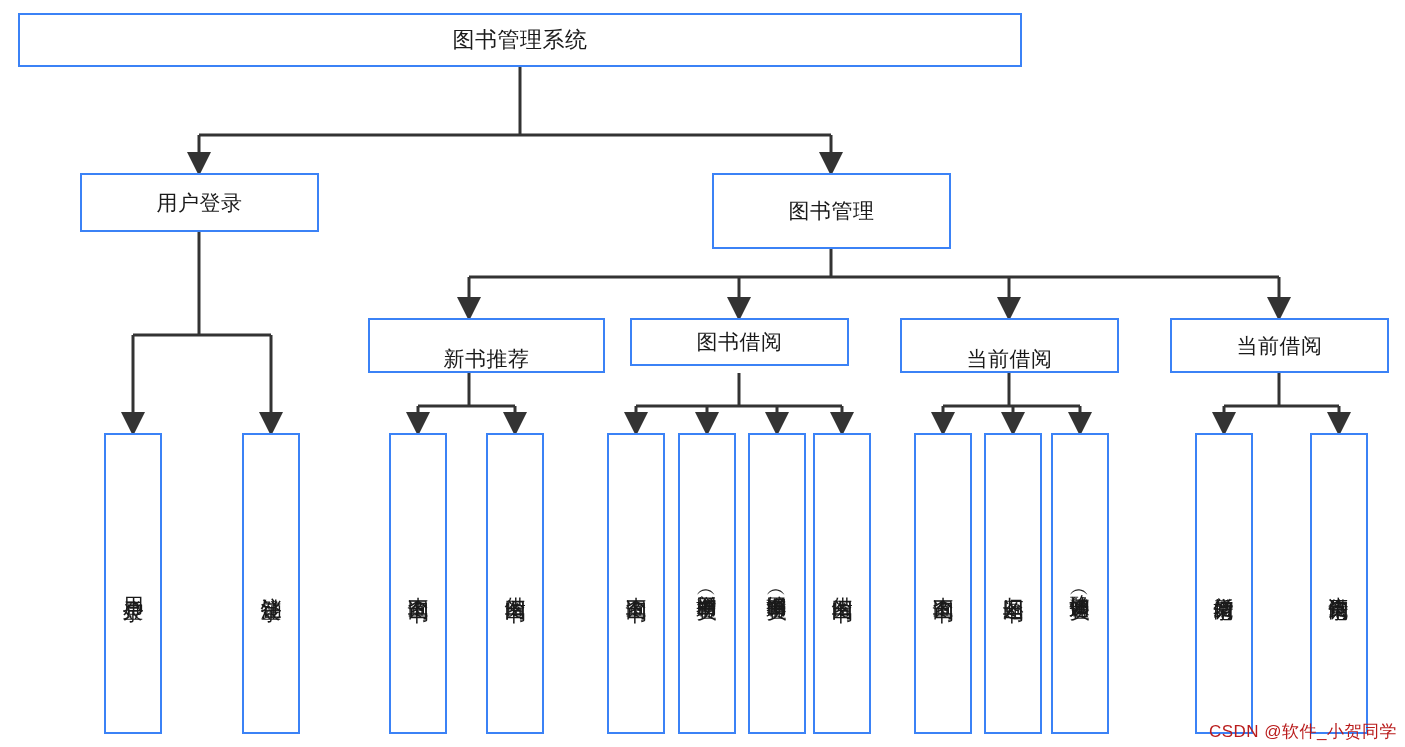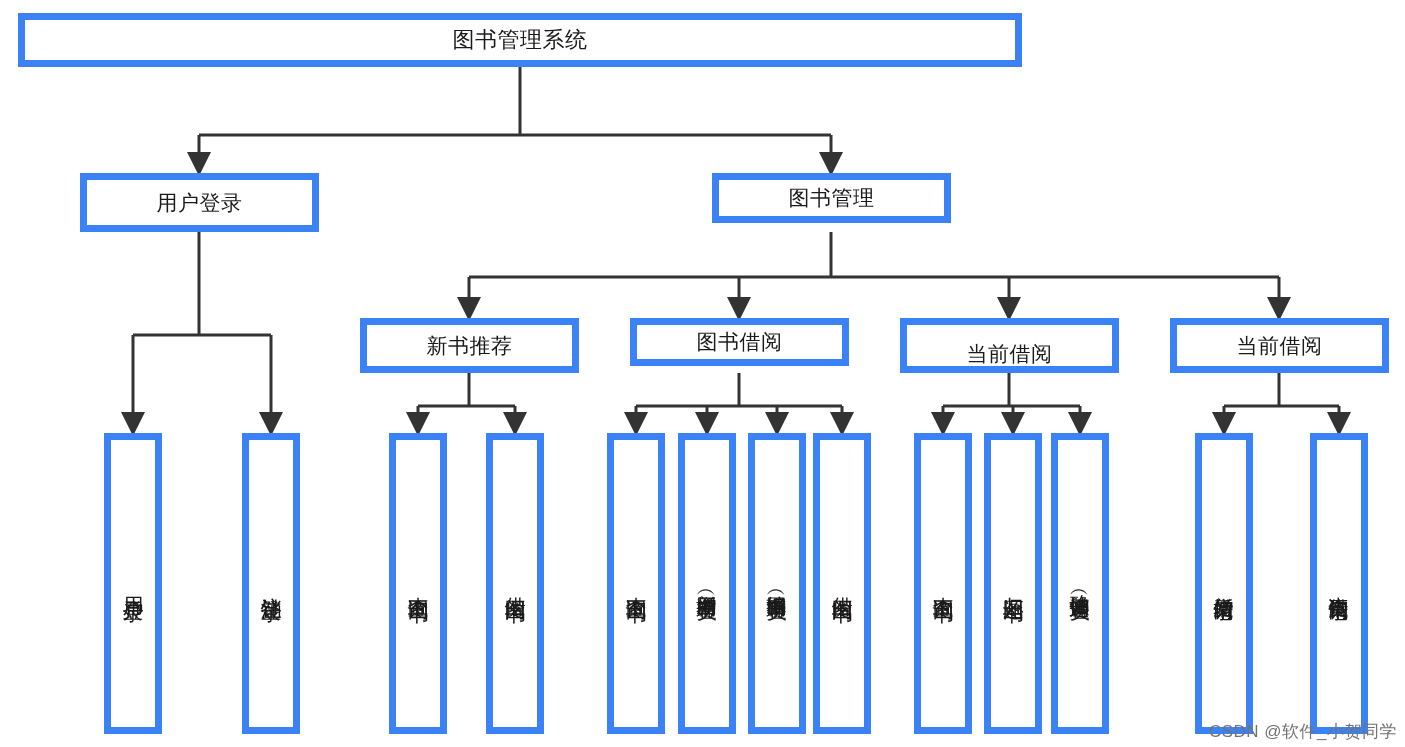--- a/index.html
+++ b/index.html
@@ -22,21 +22,21 @@
     left: 0;
     top: 0;
     width: 1405px;
     height: 747px;
     pointer-events: none;
   }
   .node {
     position: absolute;
     box-sizing: border-box;
     background: #ffffff;
-    border: 7px solid #3b82f6;
+    border: 2px solid #3b82f6;
     display: flex;
     align-items: center;
     justify-content: center;
     color: #1a1a1a;
   }
   .node .label {
     display: block;
     text-align: center;
     line-height: 1.12;
     white-space: pre;
@@ -64,21 +64,21 @@
   .node.vert.narrow .label {
     font-size: 20px;
     line-height: 1.2;
     letter-spacing: 1px;
   }
   .watermark {
     position: absolute;
     right: 8px;
     bottom: 4px;
     font-size: 17px;
-    color: #737373;
+    color: #b91c1c;
     letter-spacing: 0.5px;
     white-space: nowrap;
     font-family: "Liberation Sans", "DejaVu Sans", sans-serif;
   }
 </style>
 </head>
 <body>
 
 <div id="canvas">
 
@@ -134,25 +134,25 @@
     </g>
   </svg>
 
   <div class="node root horiz" style="left:18px; top:13px; width:1004px; height:54px;">
     <span class="label">图书管理系统</span>
   </div>
 
   <div class="node horiz" style="left:80px; top:173px; width:239px; height:59px;">
     <span class="label">用户登录</span>
   </div>
-  <div class="node horiz" style="left:712px; top:173px; width:239px; height:50px;">
+  <div class="node horiz" style="left:712px; top:173px; width:239px; height:76px;">
     <span class="label">图书管理</span>
   </div>
 
-  <div class="node horiz" style="left:360px; top:318px; width:219px; height:55px;">
+  <div class="node horiz" style="left:368px; top:318px; width:237px; height:55px;align-items:flex-end;">
     <span class="label">新书推荐</span>
   </div>
   <div class="node horiz" style="left:630px; top:318px; width:219px; height:48px;">
     <span class="label">图书借阅</span>
   </div>
   <div class="node horiz" style="left:900px; top:318px; width:219px; height:55px;align-items:flex-end;">
     <span class="label">当前借阅</span>
   </div>
   <div class="node horiz" style="left:1170px; top:318px; width:219px; height:55px;">
     <span class="label">当前借阅</span>

